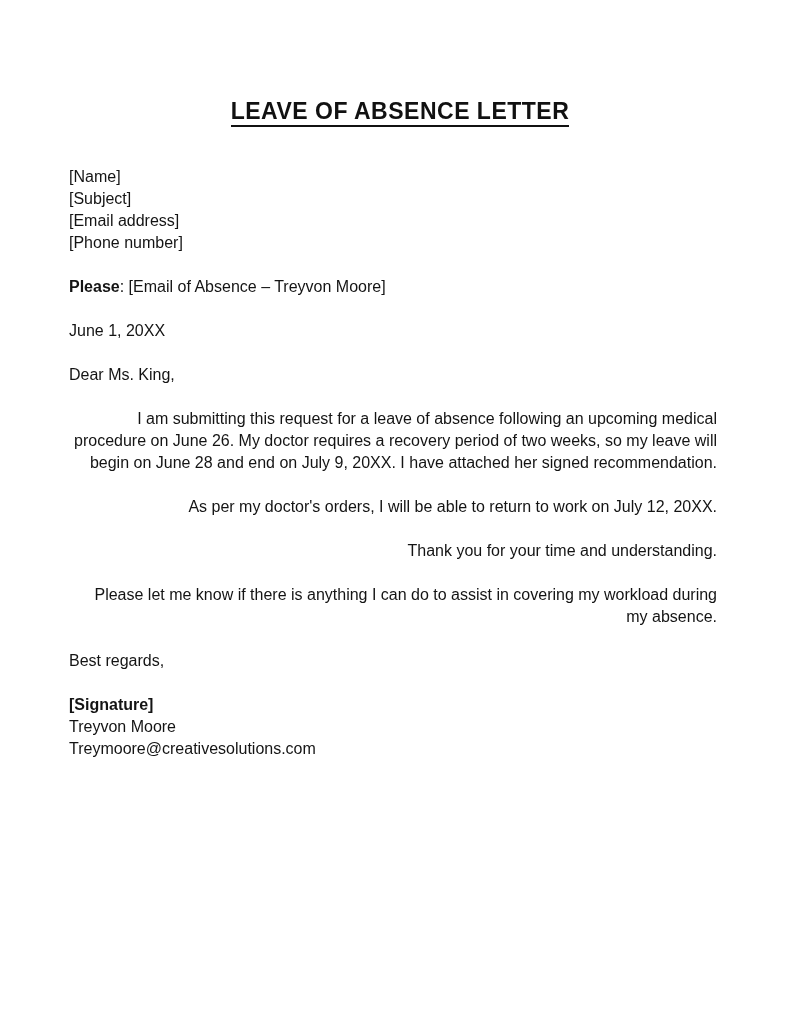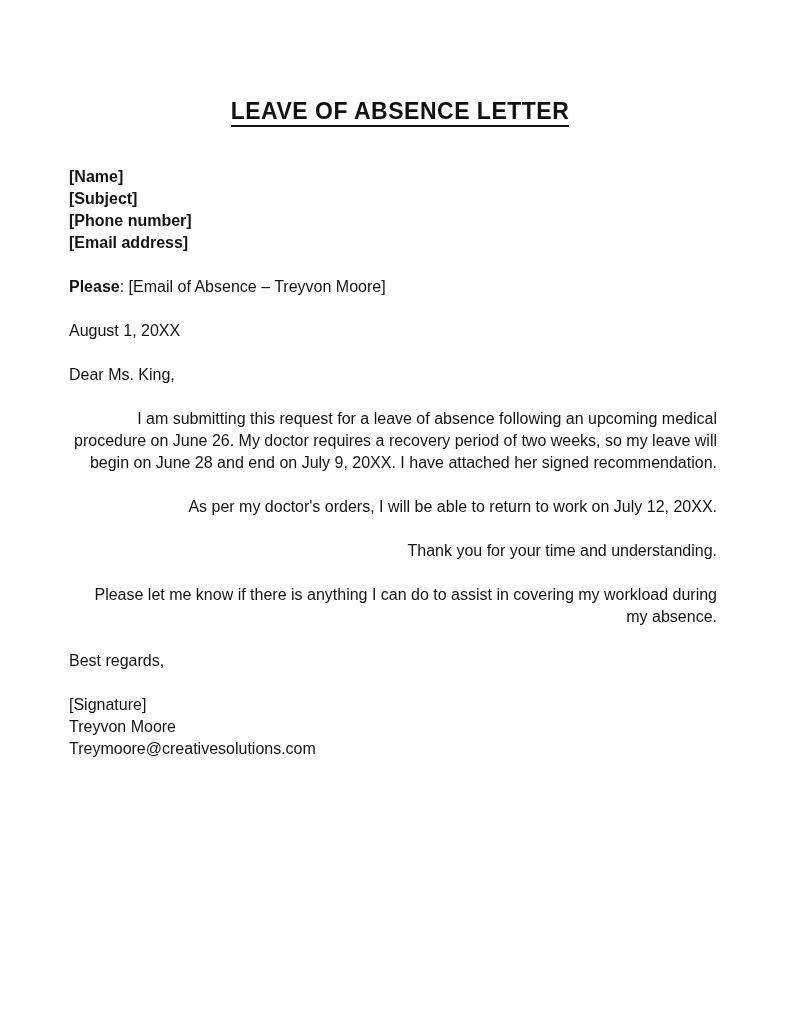--- a/index.html
+++ b/index.html
@@ -38,49 +38,49 @@
     margin: 0 0 22px 0;
   }
   p.block {
     margin-top: 0;
   }
   .sender div,
   .signature div {
     line-height: 22px;
   }
   .sender {
-    font-weight: 700;
+    font-weight: 400;
   }
   .bold {
-    font-weight: 400;
+    font-weight: 700;
   }
   .body-p {
     max-width: 648px;
     text-align: right;
   }
 </style>
 </head>
 <body>
 
 <div class="page">
 
   <h1 class="title">
     <span class="u">LEAVE OF ABSENCE LETTER</span>
   </h1>
 
   <div class="sender block">
     <div>[Name]</div>
     <div>[Subject]</div>
+    <div>[Email address]</div>
     <div>[Phone number]</div>
-    <div>[Email address]</div>
   </div>
 
   <p class="block"><strong>Please</strong><span>: [Email of Absence – Treyvon Moore]</span></p>
 
-  <p class="block">August 1, 20XX</p>
+  <p class="block">June 1, 20XX</p>
 
   <p class="block">Dear Ms. King,</p>
 
   <p class="block body-p">I am submitting this request for a leave of absence following an upcoming medical procedure on June 26. My doctor requires a recovery period of two weeks, so my leave will begin on June 28 and end on July 9, 20XX. I have attached her signed recommendation.</p>
 
   <p class="block body-p">As per my doctor's orders, I will be able to return to work on July 12, 20XX.</p>
 
   <p class="block body-p">Thank you for your time and understanding.</p>
 
   <p class="block body-p">Please let me know if there is anything I can do to assist in covering my workload during my absence.</p>

